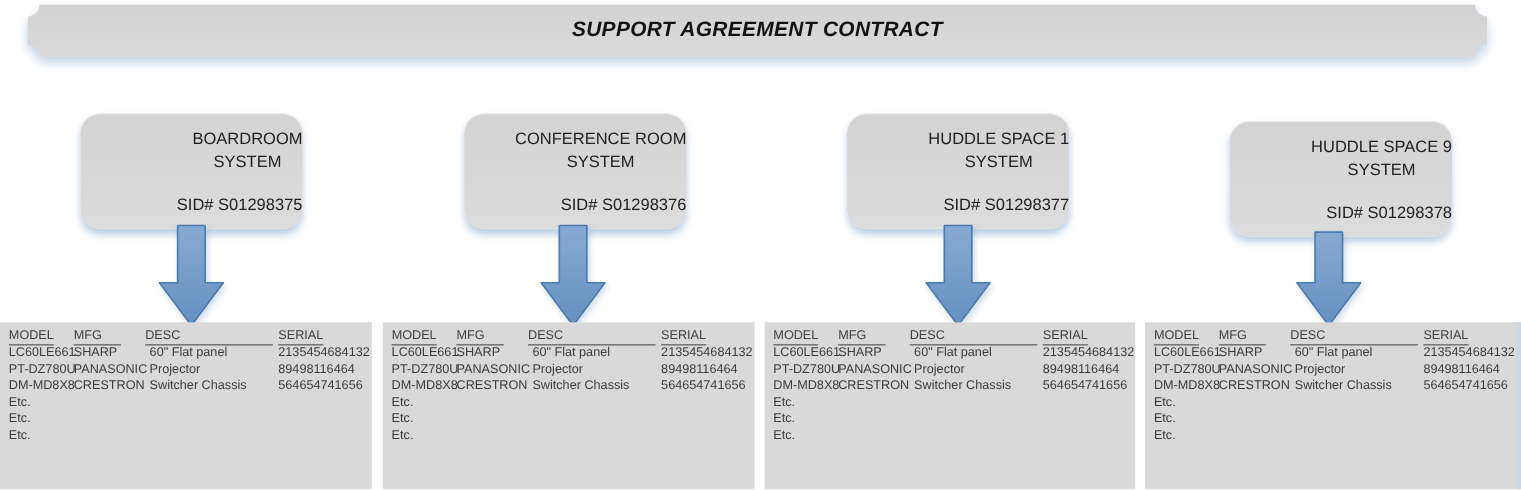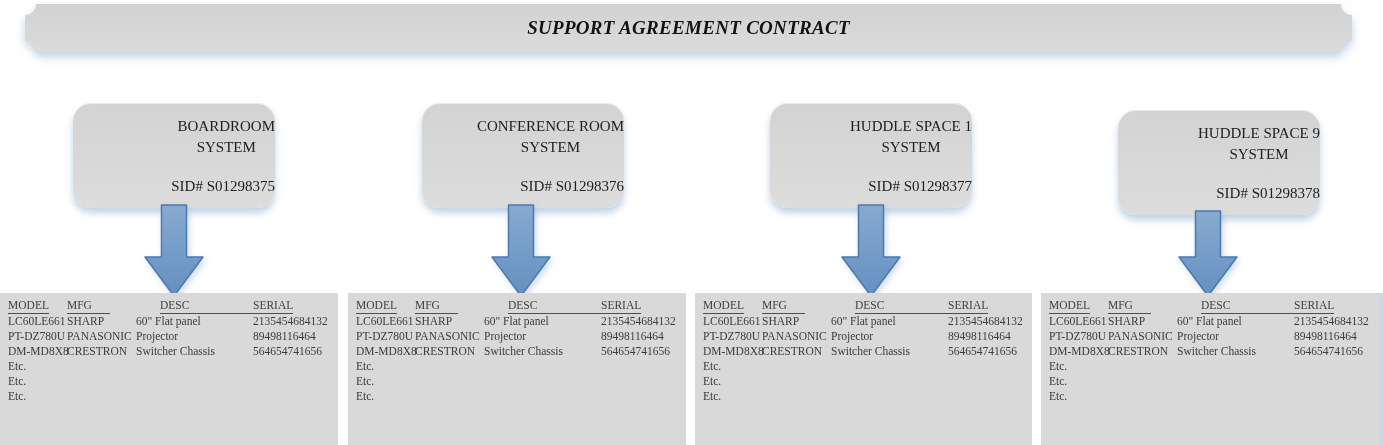--- a/index.html
+++ b/index.html
@@ -1,18 +1,18 @@
 <!DOCTYPE html>
 <html style="--shadow-blue: rgba(141,173,208,0.55); --panel-fill: #d9d9d9; --text-dark: #212121;"><head>
 <meta charset="utf-8">
 <style>
   html,body{margin:0;padding:0;background:#ffffff;}
   #canvas{
     position:relative;width:1383px;height:445px;overflow:hidden;
-    font-family:Liberation Serif, serif;background:#ffffff;
+    font-family:Liberation Sans, sans-serif;background:#ffffff;
   }
   
   .banner-wrap{position:absolute;left:25px;top:4px;width:1327px;height:48px;}
   .banner-svg{position:absolute;left:0;top:0;width:100%;height:100%;
     filter:drop-shadow(0 5px 5px var(--shadow-blue));}
   .banner-title{
     position:absolute;left:0;top:0;width:100%;height:100%;
     display:flex;align-items:center;justify-content:center;
     font-size:19px;font-weight:bold;font-style:italic;color:#121212;
     letter-spacing:.3px;
@@ -32,21 +32,21 @@
   
   .equip-panel{
     position:absolute;top:293px;height:152px;background:var(--panel-fill);
     box-sizing:border-box;padding:5px 0 0 8px;
   }
   .t-row{display:grid;grid-template-columns:59px 65px 121px 86px;}
   .t-cell{font-size:11.5px;line-height:15px;color:#3b3b3b;white-space:nowrap;overflow:visible;}
   .t-row.head .t-cell span{display:inline-block;border-bottom:1px solid #4e4e4e;color:#404040;}
   .t-row.head .c0 span{min-width:41px;text-align:center;}
   .t-row.head .c1 span{min-width:43px;}
-  .t-row.head .c2 span{min-width:116px;margin-left:28px;}
+  .t-row.head .c2 span{min-width:116px;}
   .t-row.head .c3 span{min-width:36px;}
   .t-row.data .c2{padding-left:4px;}
   .page-edge{position:absolute;right:0;top:293px;width:4px;height:152px;background:#cdd8e0;}
 </style>
 </head>
 <body>
 
 <div id="canvas">
 
   <svg width="0" height="0" style="position:absolute" aria-hidden="true">

